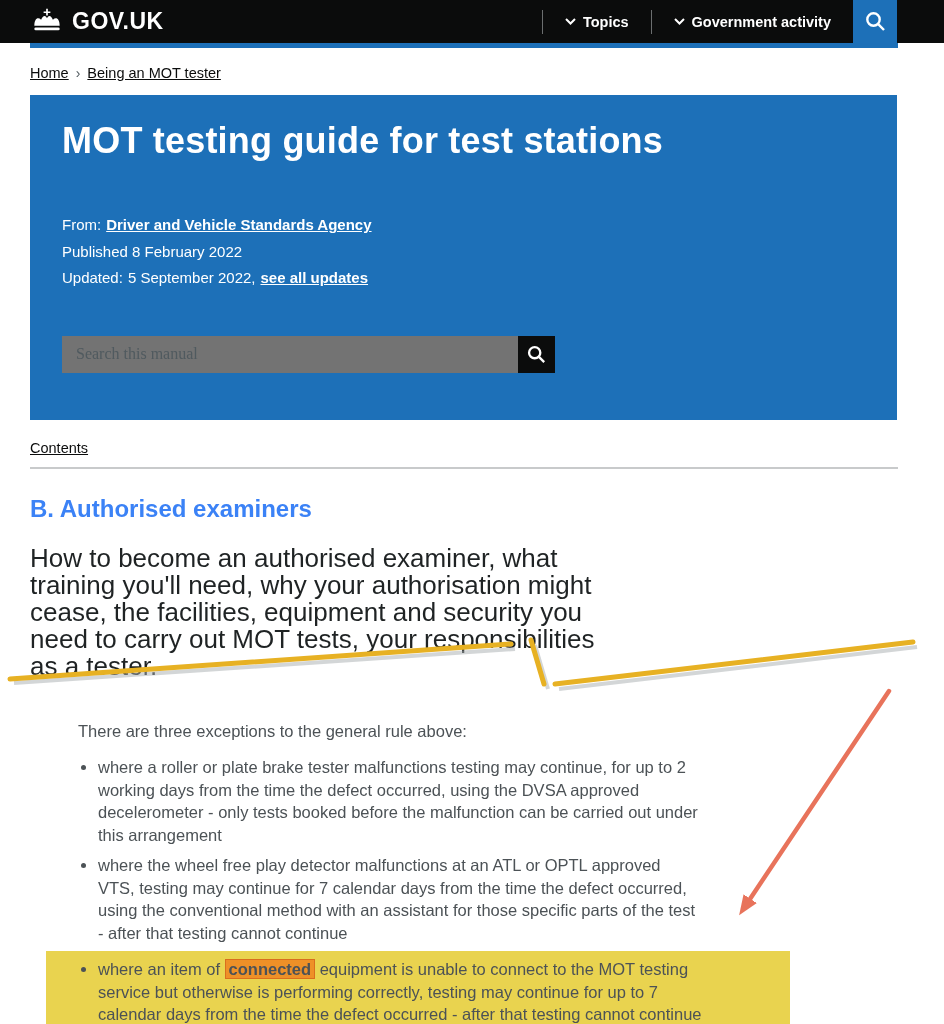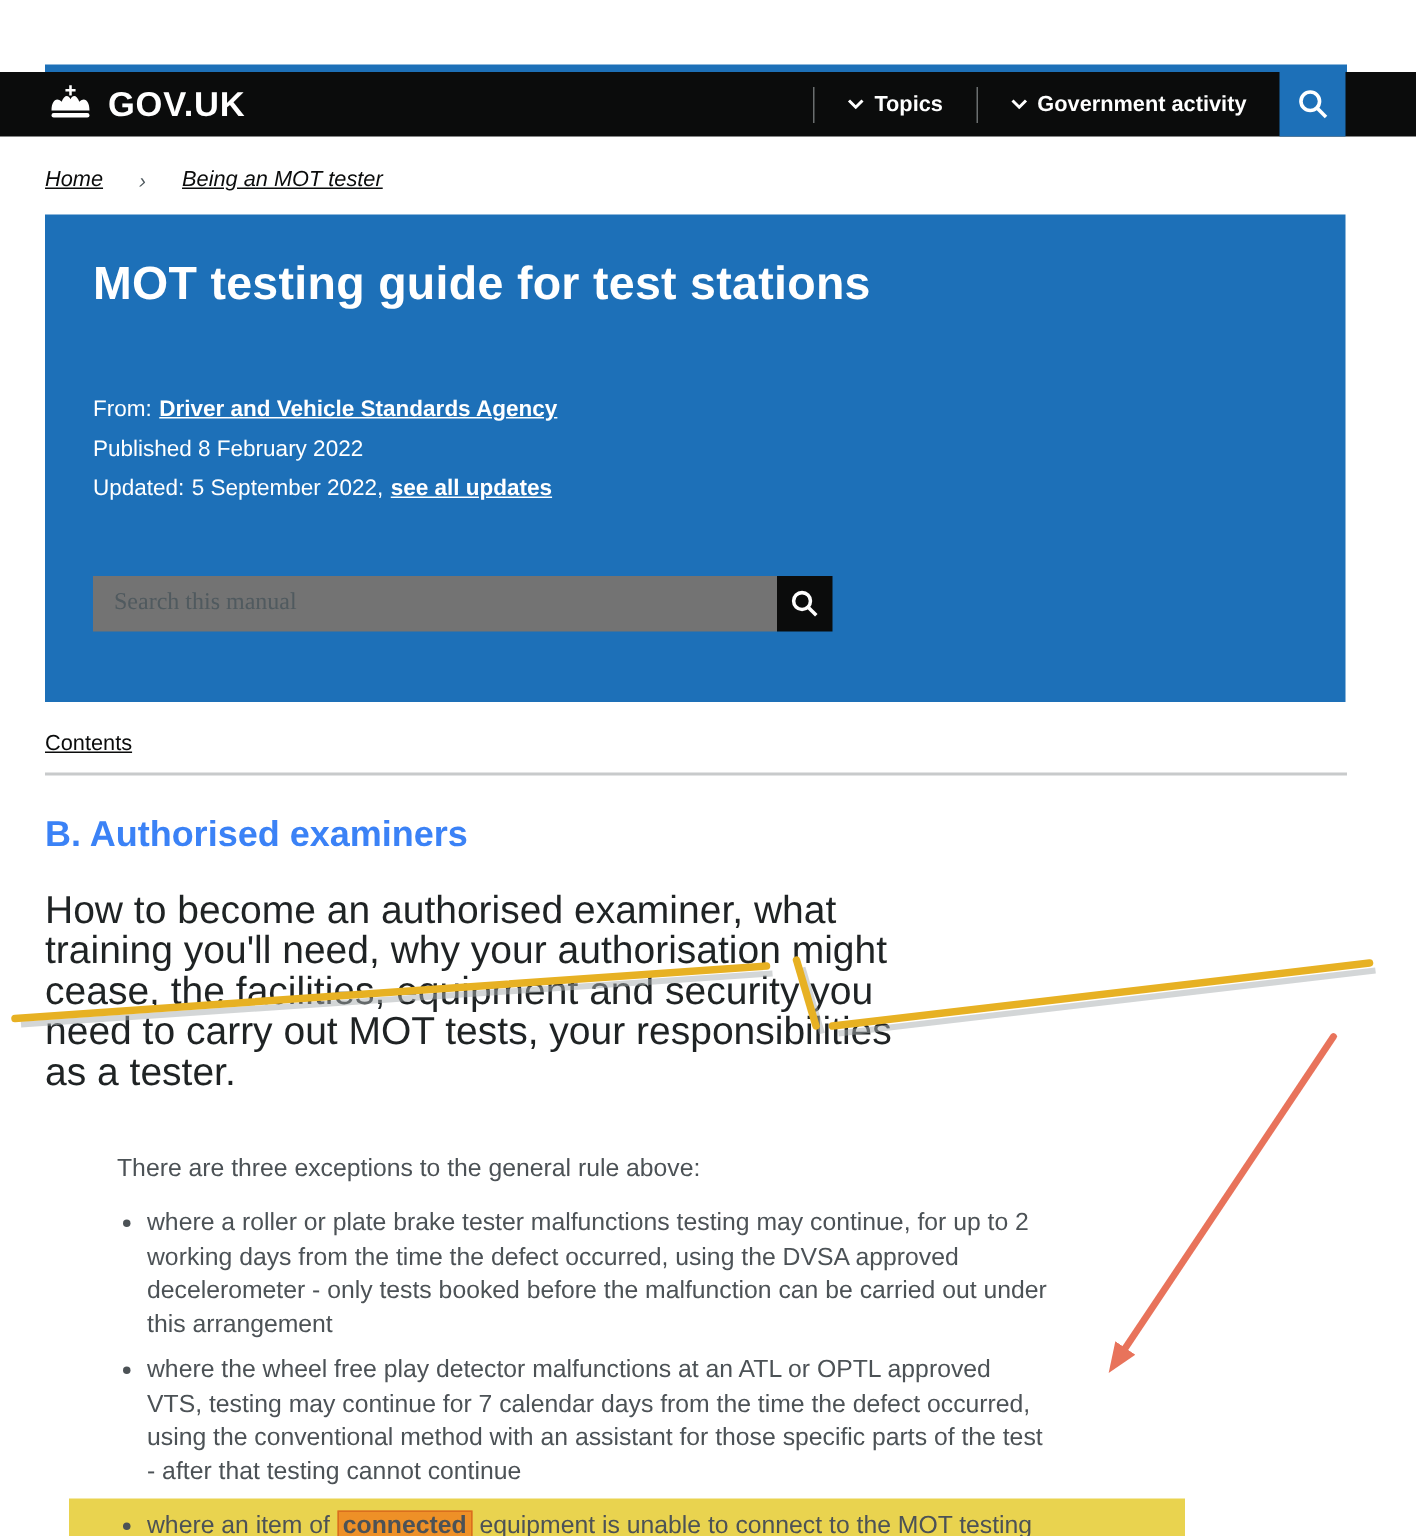--- a/index.html
+++ b/index.html
@@ -6,47 +6,47 @@
   html,body { background:#ffffff; }
   .page {
     position:relative; width:944px; height:1024px; margin:0 auto;
     background:#fff; overflow:hidden;
     font-family:"Liberation Sans", sans-serif;
     color:#0b0c0c;
   }
   
   .topbar {
     height:43px; background:var(--header-black,#0b0c0c);
-    display:flex; align-items:center; padding-left:30px;margin-top:48px;
+    display:flex; align-items:center; padding-left:30px;
   }
   .logo { display:flex; align-items:center; gap:8px; color:#fff; text-decoration:none; cursor:pointer; }
   .logo-text { font-size:23px; font-weight:bold; letter-spacing:0.5px; }
   .topnav { margin-left:auto; display:flex; align-items:center; height:100%;text-align:center; }
   .nav-divider { width:1px; height:24px; background:#6b6e6f; }
   .nav-item {
     display:flex; align-items:center; gap:7px; color:#fff; font-weight:bold; font-size:14.5px;
     padding:0 22px; height:100%; cursor:pointer; text-decoration:none;
   }
   .top-search-btn {
     width:44px; height:43px; background:var(--govuk-blue,#1d70b8);
     border:none; display:flex; align-items:center; justify-content:center; cursor:pointer;
     margin-right:47px;
   }
   
   .blue-strip { position:absolute; left:30px; top:43px; width:868px; height:5px; background:var(--govuk-blue,#1d70b8); }
   
-  .breadcrumb { margin:21px 0 0 30px; font-size:14.5px; display:flex; align-items:flex-start; gap:24px; height:17px;font-style:italic; }
+  .breadcrumb { margin:21px 0 0 30px; font-size:14.5px; display:flex; align-items:flex-end; gap:7px; height:17px; }
   .breadcrumb a { color:#0b0c0c; text-decoration:underline; cursor:pointer; }
   .crumb-sep { color:#505a5f; font-size:14px; }
   
   .banner {
     margin:14px 47px 0 30px; width:867px; background:var(--govuk-blue,#1d70b8);
     color:#fff; padding:27px 32px 47px 32px;
   }
-  .banner h1 { font-size:31px; line-height:38px; font-weight:bold; letter-spacing:0.2px; }
+  .banner h1 { font-size:36px; line-height:38px; font-weight:bold; letter-spacing:0.2px; }
   .banner-meta { margin-top:52px; font-size:15px; line-height:26.5px; }
   .banner-meta .lbl { margin-right:5px; }
   .banner-meta a { color:#fff; font-weight:bold; text-decoration:underline; cursor:pointer; }
   .updated-date { margin-right:5px; }
   .search-row { margin-top:44px; display:flex; }
   .manual-search-input {
     width:456px; height:37px; border:none; outline:none; padding:0 14px;
     font-family:Liberation Serif, serif; font-size:16px; color:#0b0c0c; background:#737373;
   }
   .manual-search-input::placeholder { color:#505a5f; opacity:1; }

